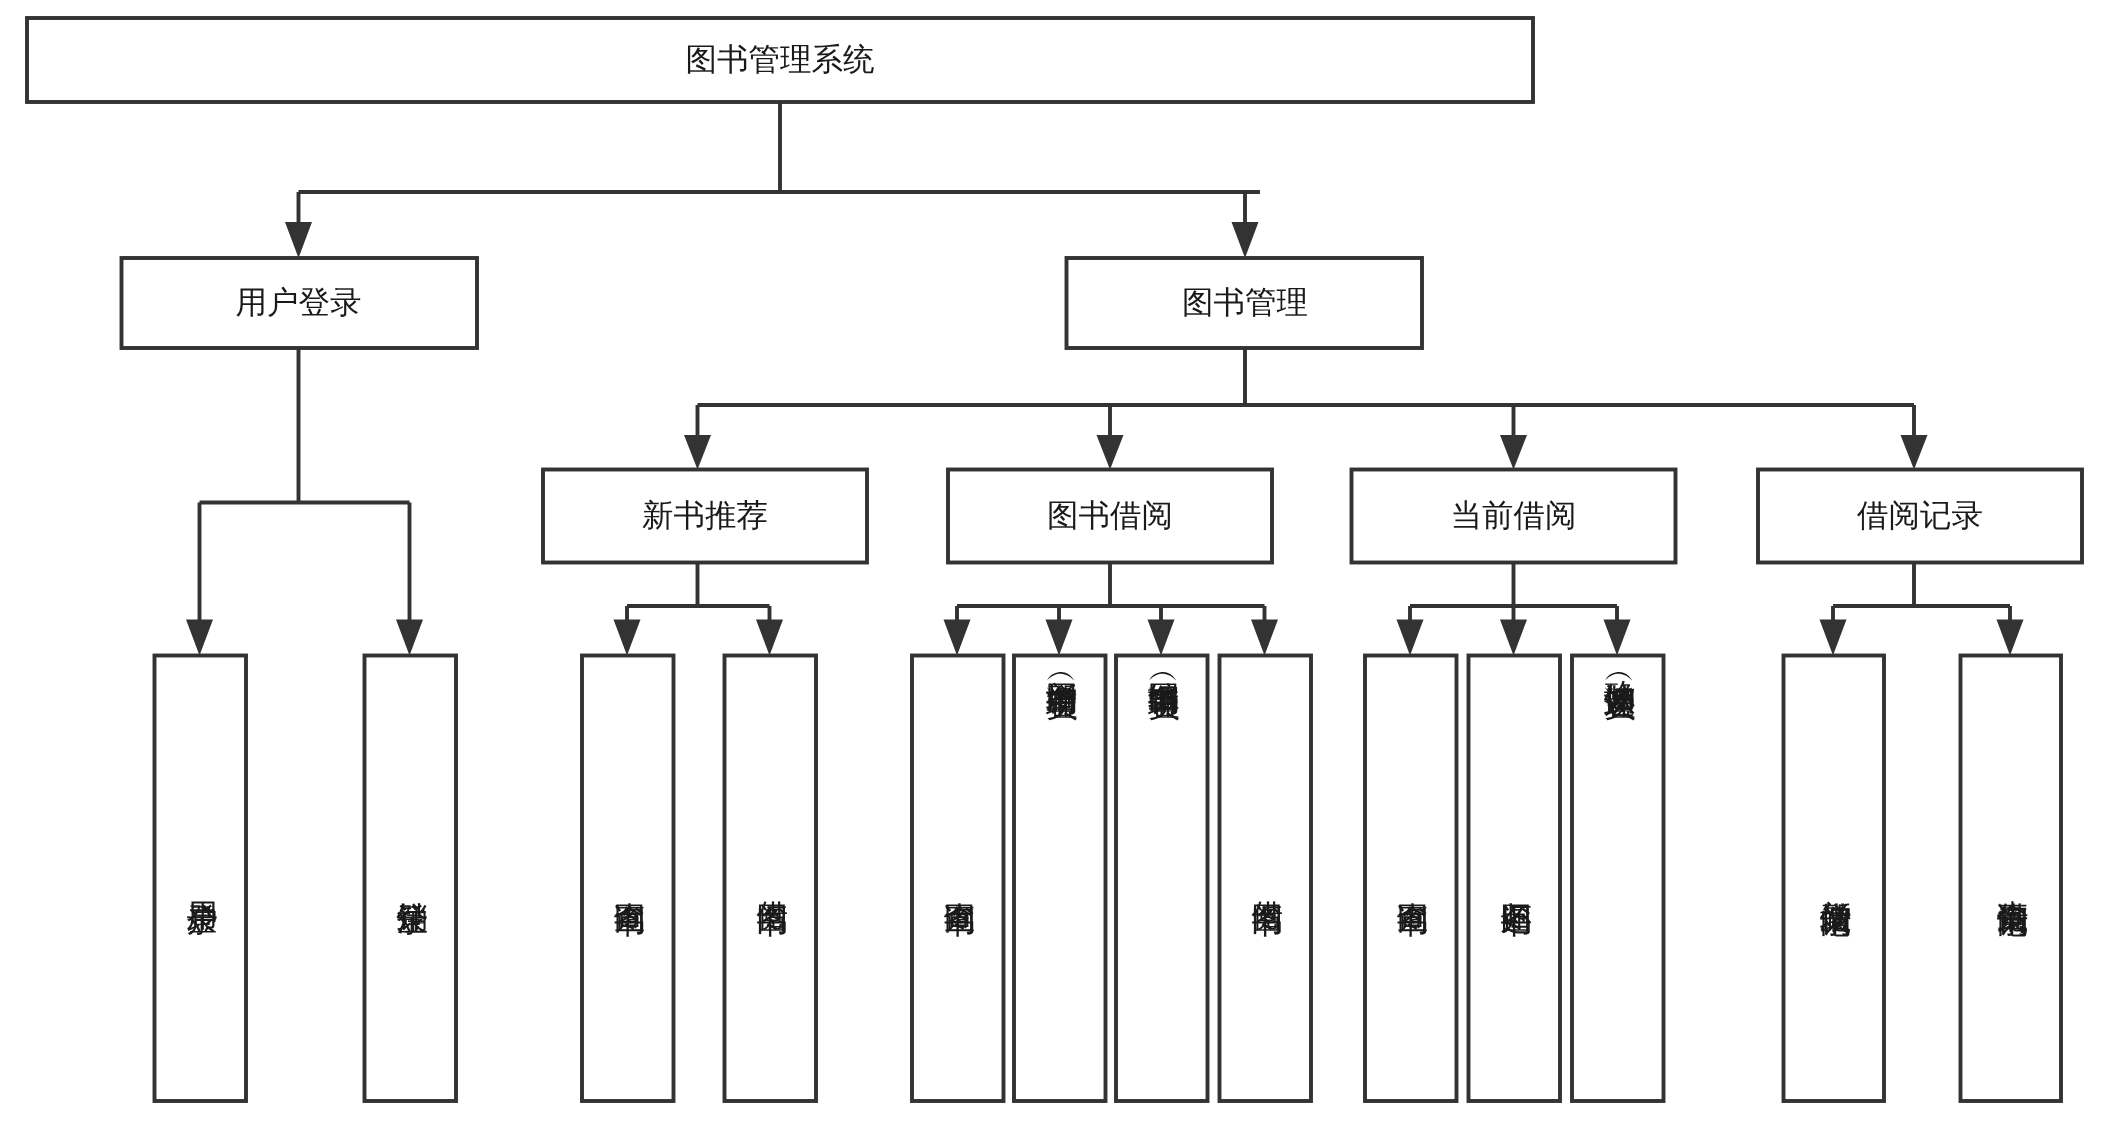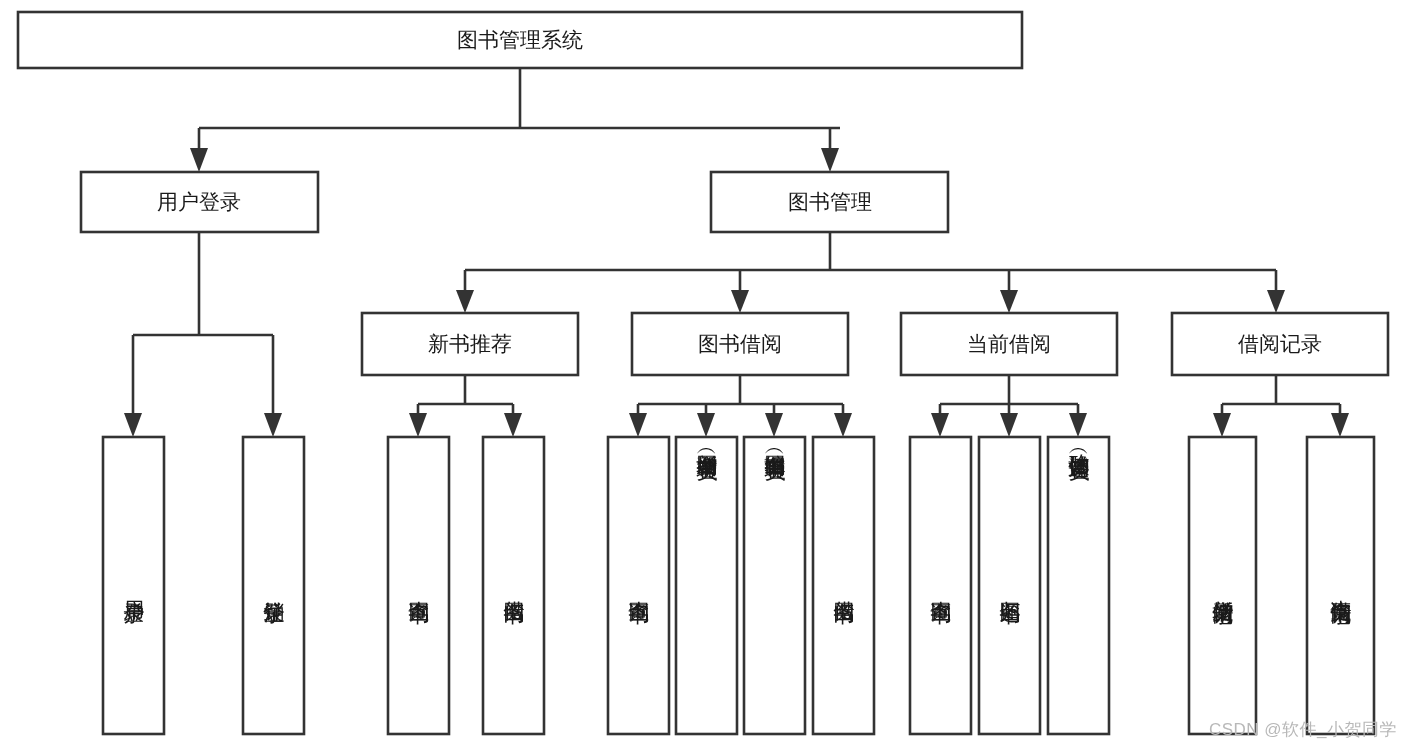--- a/index.html
+++ b/index.html
@@ -255,15 +255,14 @@
     <span class="leaf-label">确认归还（管理员）</span>
   </div>
 
   <div class="leaf-label-wrap" style="left:1189px; top:437px; width:67px; height:297px;">
     <span class="leaf-label">新增借阅记录</span>
   </div>
   <div class="leaf-label-wrap" style="left:1307px; top:437px; width:67px; height:297px;">
     <span class="leaf-label">查询借阅记录</span>
   </div>
 
-  <div class="watermark">CSDN @软件_小贺同学</div>
 
 </div>
 
 </body></html>

